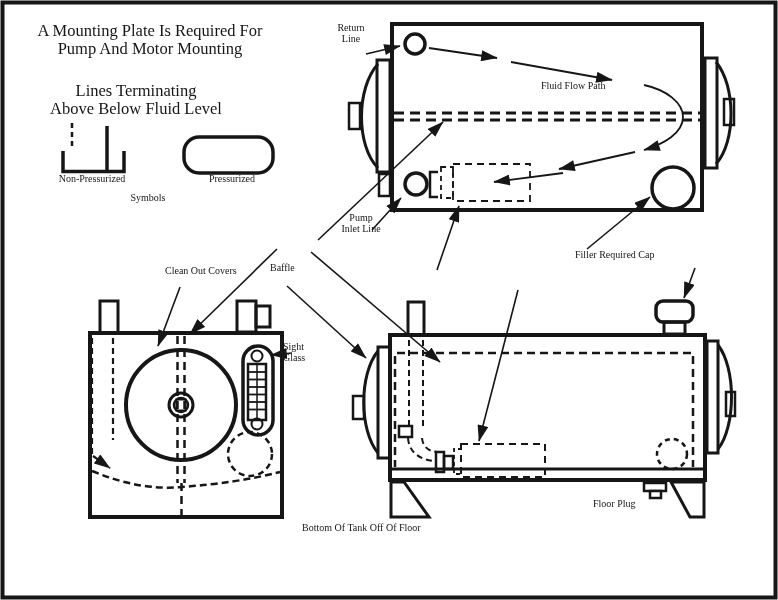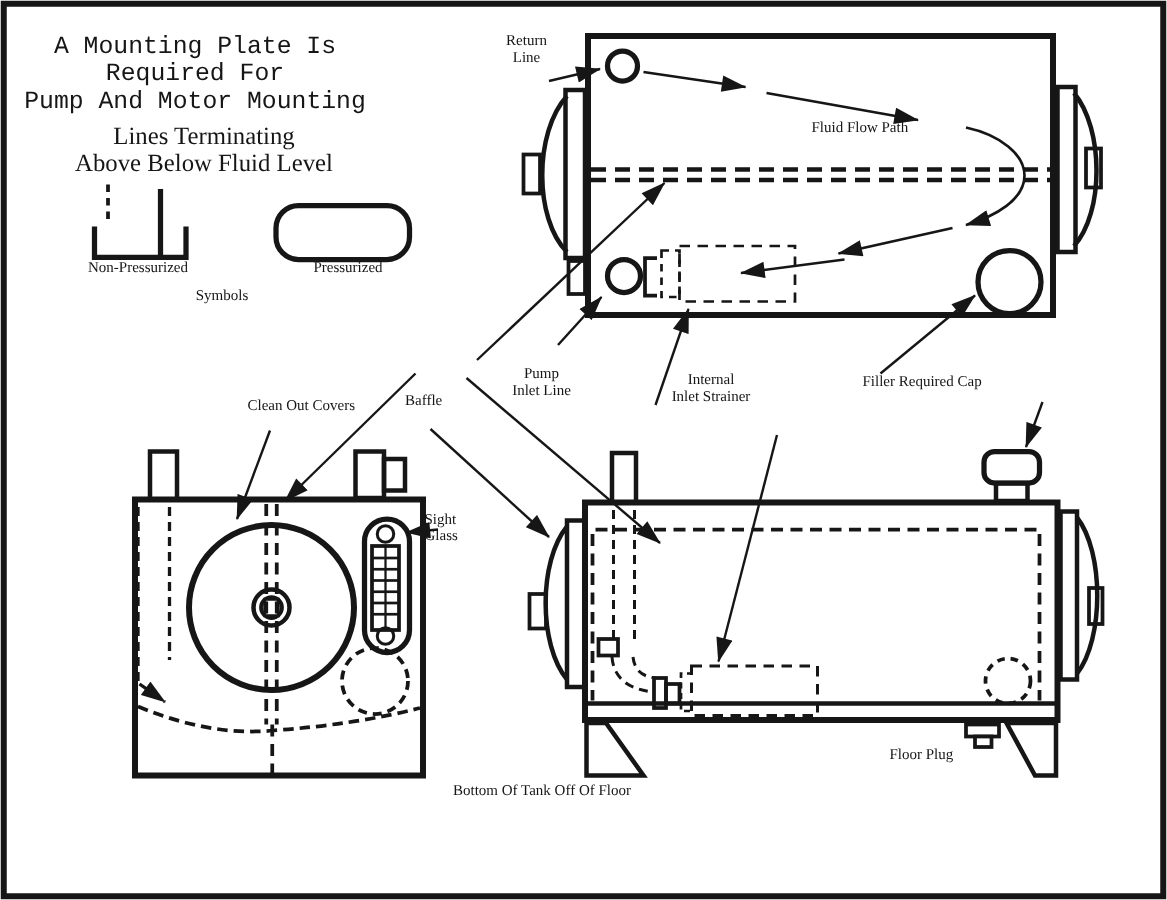--- a/index.html
+++ b/index.html
@@ -167,35 +167,33 @@
     <line x1="437" y1="270" x2="459" y2="206" marker-end="url(#ah)"></line>
     <line x1="518" y1="290" x2="479" y2="441" marker-end="url(#ah)"></line>
     <line x1="587" y1="249" x2="650" y2="197" marker-end="url(#ah)"></line>
     <line x1="695" y1="268" x2="684" y2="298" marker-end="url(#ah)"></line>
     <line x1="180" y1="287" x2="158" y2="346" marker-end="url(#ah)"></line>
     <line x1="287" y1="286" x2="366" y2="358" marker-end="url(#ah)"></line>
     <line x1="292" y1="353" x2="271" y2="355" marker-end="url(#ah)"></line>
   </g>
 </svg>
 
-<div class="lbl c note" style="left:4px;top:22px;width:252px;font-family:Liberation Mono, monospace;">A Mounting Plate Is Required For
+<div class="lbl c note" style="left:24px;top:22px;width:252px;">A Mounting Plate Is Required For
 Pump And Motor Mounting</div>
 <div class="lbl c note" style="left:36px;top:82px;width:200px;">Lines Terminating
 Above Below Fluid Level</div>
 <div class="lbl c" style="left:28px;top:173px;width:128px;">Non-Pressurized</div>
 <div class="lbl c" style="left:108px;top:192px;width:80px;">Symbols</div>
 <div class="lbl c" style="left:186px;top:173px;width:92px;">Pressurized</div>
 <div class="lbl c" style="left:320px;top:22px;width:62px;">Return
 Line</div>
 <div class="lbl" style="left:541px;top:80px;width:120px;">Fluid Flow Path</div>
 <div class="lbl" style="left:270px;top:230px;width:50px;margin-top:32px;">Baffle</div>
-<div class="lbl c" style="left:320px;top:212px;width:82px;margin-top:32px;">Pump
+<div class="lbl c" style="left:320px;top:212px;width:82px;">Pump
 Inlet Line</div>
-<div class="lbl c" style="left:422px;top:248px;width:104px;">Internal
-Inlet Strainer</div>
 <div class="lbl" style="left:575px;top:249px;width:135px;">Filler Required Cap</div>
 <div class="lbl" style="left:165px;top:265px;width:125px;">Clean Out Covers</div>
 <div class="lbl" style="left:283px;top:341px;width:55px;">Sight
 Glass</div>
 <div class="lbl" style="left:593px;top:498px;width:90px;">Floor Plug</div>
 <div class="lbl" style="left:302px;top:522px;width:220px;">Bottom Of Tank Off Of Floor</div>
 
 </div>
 
 </body></html>

